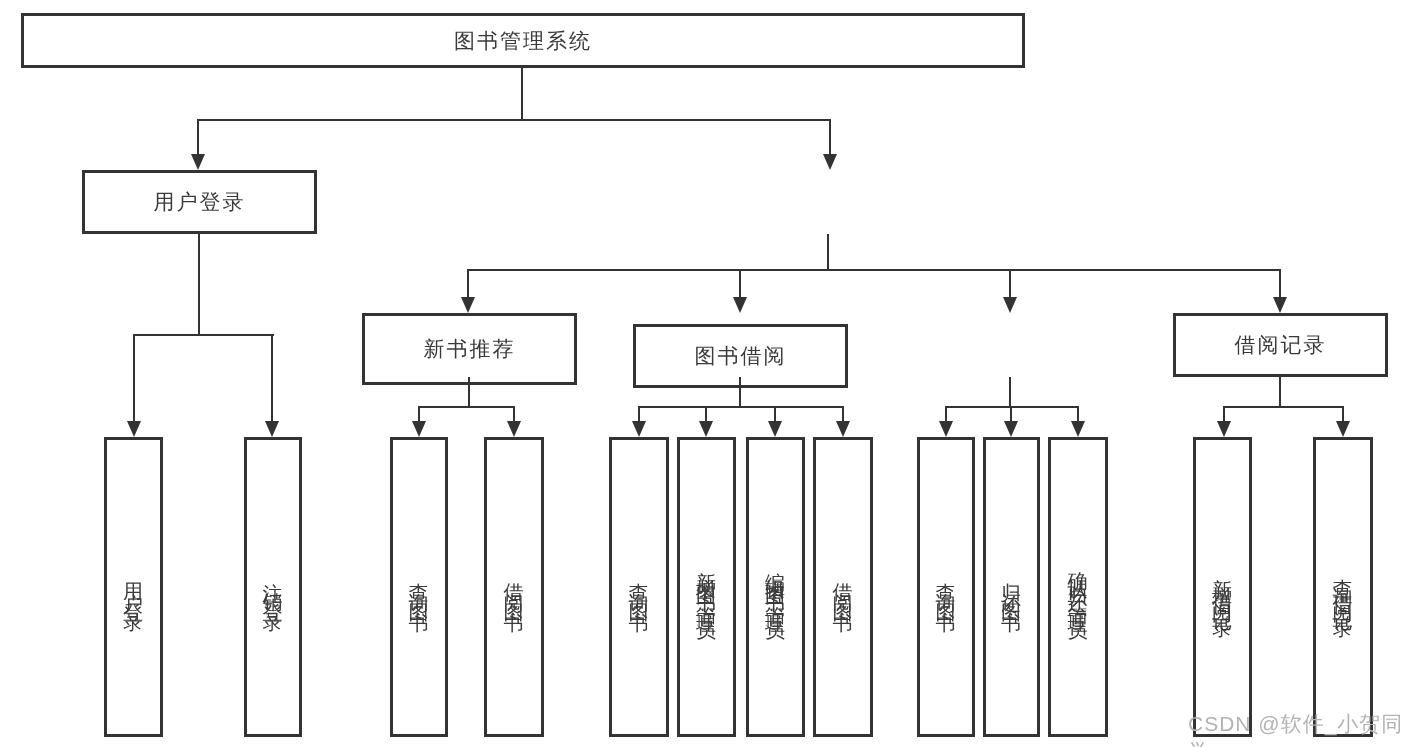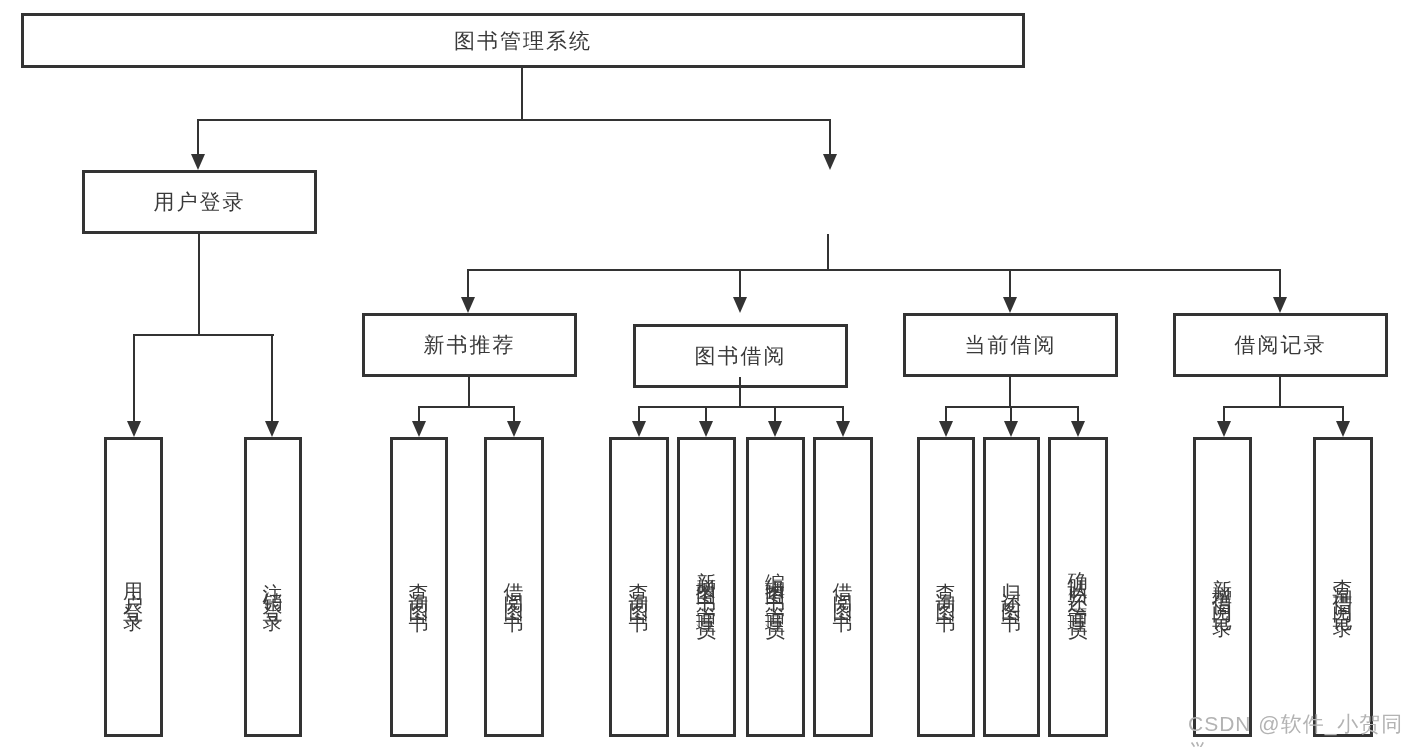--- a/index.html
+++ b/index.html
@@ -60,28 +60,25 @@
   <div class="line h" style="left:467px;top:269px;width:814px;"></div>
   <div class="line v" style="left:467px;top:269px;height:30px;"></div>
   <div class="arrowhead" style="left:461px;top:297px;"></div>
   <div class="line v" style="left:739px;top:269px;height:30px;"></div>
   <div class="arrowhead" style="left:733px;top:297px;"></div>
   <div class="line v" style="left:1009px;top:269px;height:30px;"></div>
   <div class="arrowhead" style="left:1003px;top:297px;"></div>
   <div class="line v" style="left:1279px;top:269px;height:30px;"></div>
   <div class="arrowhead" style="left:1273px;top:297px;"></div>
 
-  <div class="box" style="left:362px;top:313px;width:215px;height:64px;">
+  <div class="box" style="left:362px;top:313px;width:215px;height:72px;">
     <span class="lbl">新书推荐</span>
   </div>
   <div class="box" style="left:633px;top:324px;width:215px;height:64px;">
     <span class="lbl">图书借阅</span>
-  </div>
-  <div class="box" style="left:903px;top:313px;width:215px;height:64px;">
-    <span class="lbl">当前借阅</span>
   </div>
   <div class="box" style="left:1173px;top:313px;width:215px;height:64px;">
     <span class="lbl">借阅记录</span>
   </div>
 
   <div class="line v" style="left:468px;top:377px;height:31px;"></div>
   <div class="line h" style="left:418px;top:406px;width:97px;"></div>
   <div class="line v" style="left:418px;top:406px;height:16px;"></div>
   <div class="arrowhead" style="left:412px;top:421px;"></div>
   <div class="line v" style="left:513px;top:406px;height:16px;"></div>

